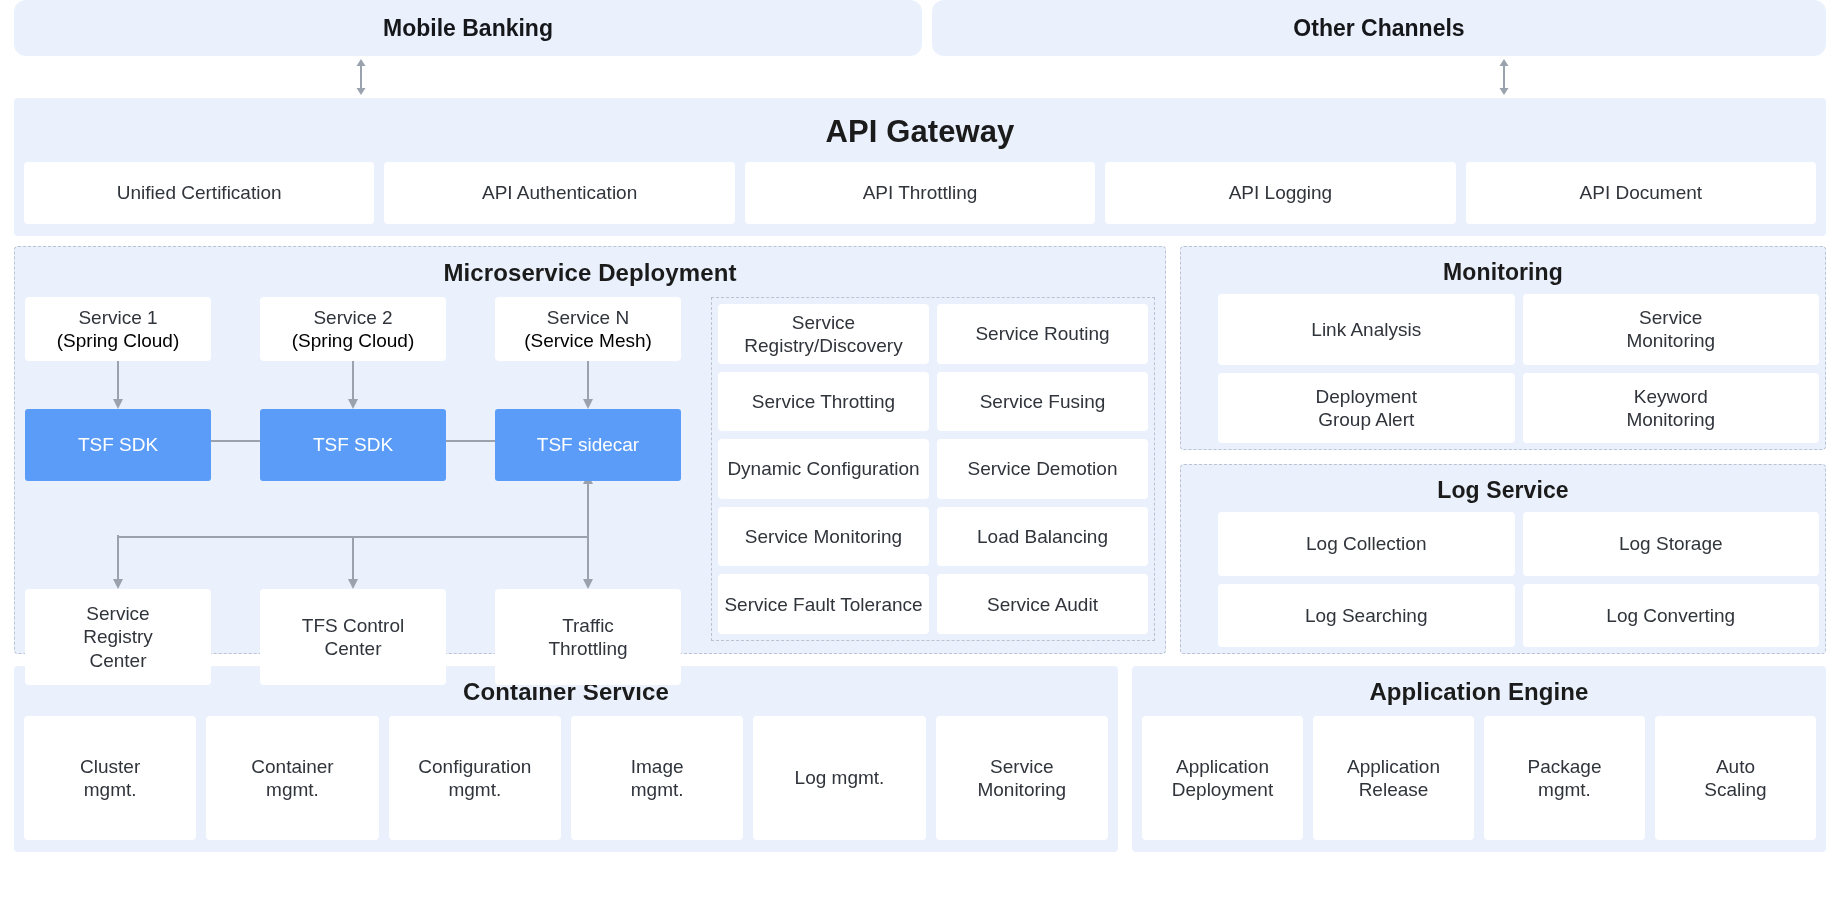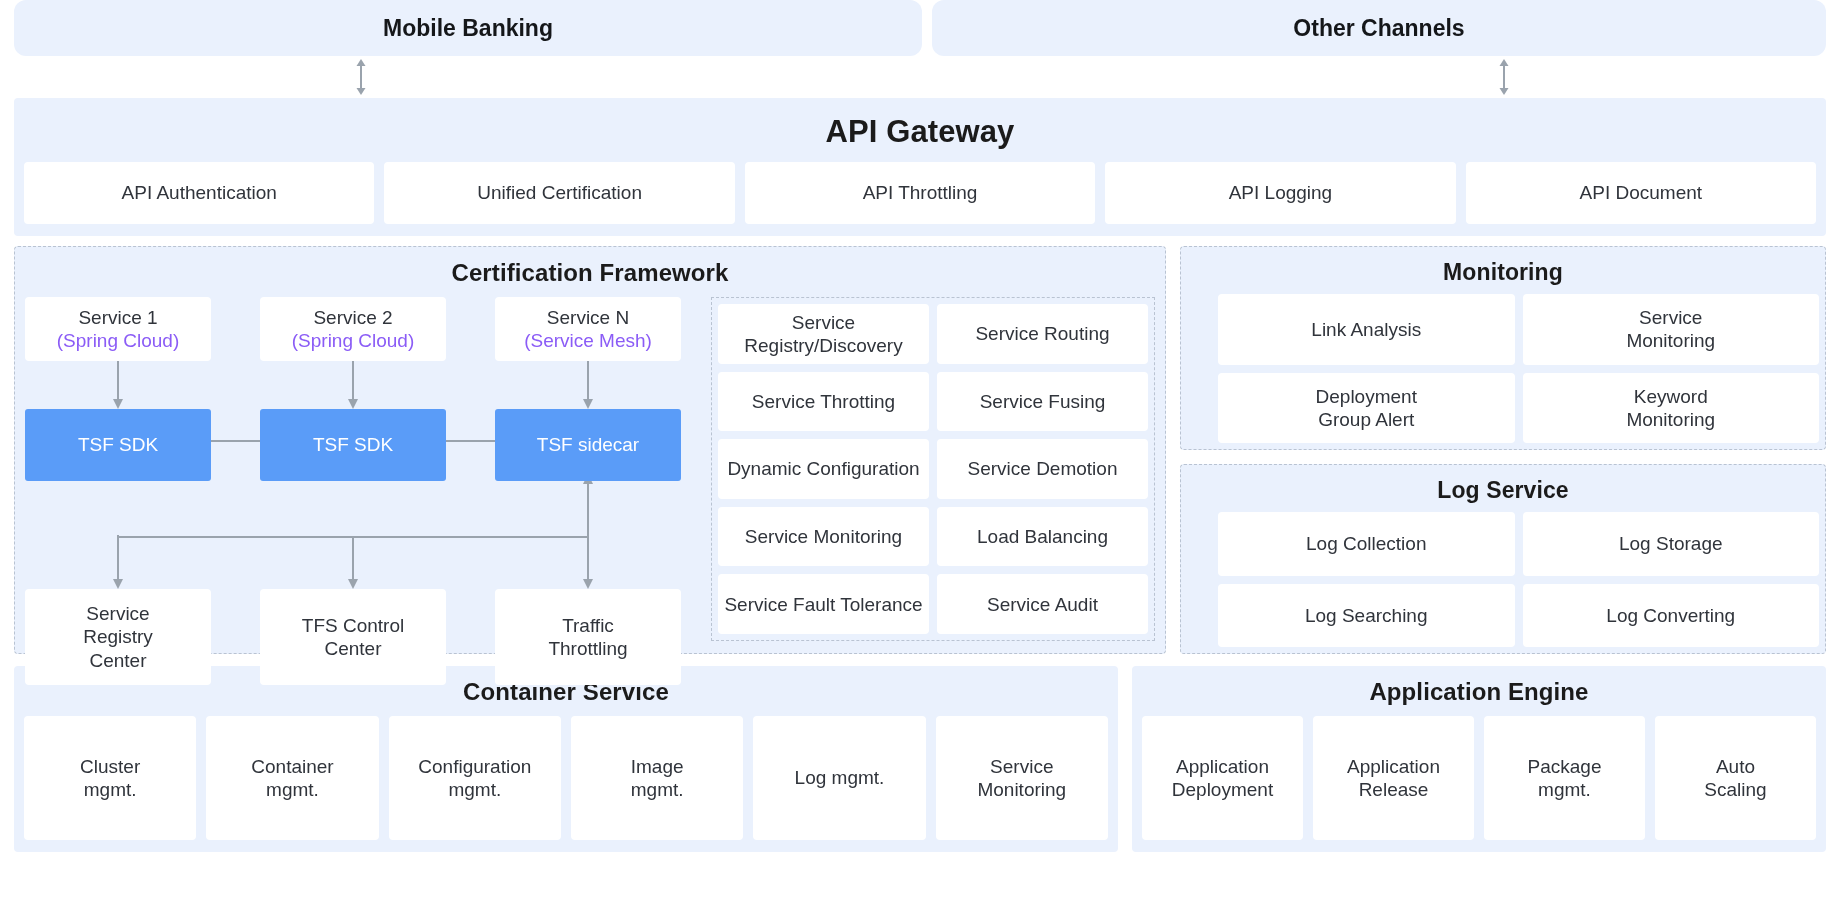--- a/index.html
+++ b/index.html
@@ -64,21 +64,21 @@
   .msf { flex: 0 0 1152px; padding: 8px 10px 10px; position: relative; }
   .msf-title { font-size: 24px; padding: 4px 0 10px; }
   .msf-body  { display: flex; gap: 14px; height: 344px; }
 
   .msf-left { position: relative; flex: 0 0 672px; }
   .svcbox {
     position: absolute; width: 186px; height: 64px;
     font-size: 19px; flex-direction: column;
     box-shadow: 0 0 0 0 transparent;
   }
-  .svcbox .sub { color: #8b5cf6; }
+  .svcbox .sub { color: #000000; }
   .sdkbox {
     position: absolute; width: 186px; height: 72px;
     background: #5a9cf8; color: #ffffff; font-size: 19px;
     border-radius: 3px;
     display: flex; align-items: center; justify-content: center;
   }
   .btmbox {
     position: absolute; width: 186px; height: 96px;
     font-size: 19px;
   }
@@ -129,32 +129,32 @@
     <svg class="dblarrow" style="left:1483px" viewBox="0 0 14 36">
       <line x1="7" y1="5" x2="7" y2="31" stroke="#9aa3ad" stroke-width="2"></line>
       <polygon points="7,0 2.5,7 11.5,7" fill="#9aa3ad"></polygon>
       <polygon points="7,36 2.5,29 11.5,29" fill="#9aa3ad"></polygon>
     </svg>
   </div>
 
   <div class="panel-bg gateway">
     <div class="panel-hdr gw-title">API Gateway</div>
     <div class="gw-row">
+      <div class="tile">Unified Certification</div>
       <div class="tile">API Authentication</div>
-      <div class="tile">Unified Certification</div>
       <div class="tile">API Throttling</div>
       <div class="tile">API Logging</div>
       <div class="tile">API Document</div>
     </div>
   </div>
 
   <div class="middle">
 
     <div class="panel-bg dashed msf">
-      <div class="panel-hdr msf-title">Certification Framework</div>
+      <div class="panel-hdr msf-title">Microservice Deployment</div>
 
       <div class="msf-body">
 
         <div class="msf-left">
 
           <svg width="672" height="344">
 
             <line x1="93" y1="64" x2="93" y2="104" stroke="#9aa3ad" stroke-width="2"></line>
             <polygon points="93,112 88,102 98,102" fill="#9aa3ad"></polygon>
             <line x1="328" y1="64" x2="328" y2="104" stroke="#9aa3ad" stroke-width="2"></line>

